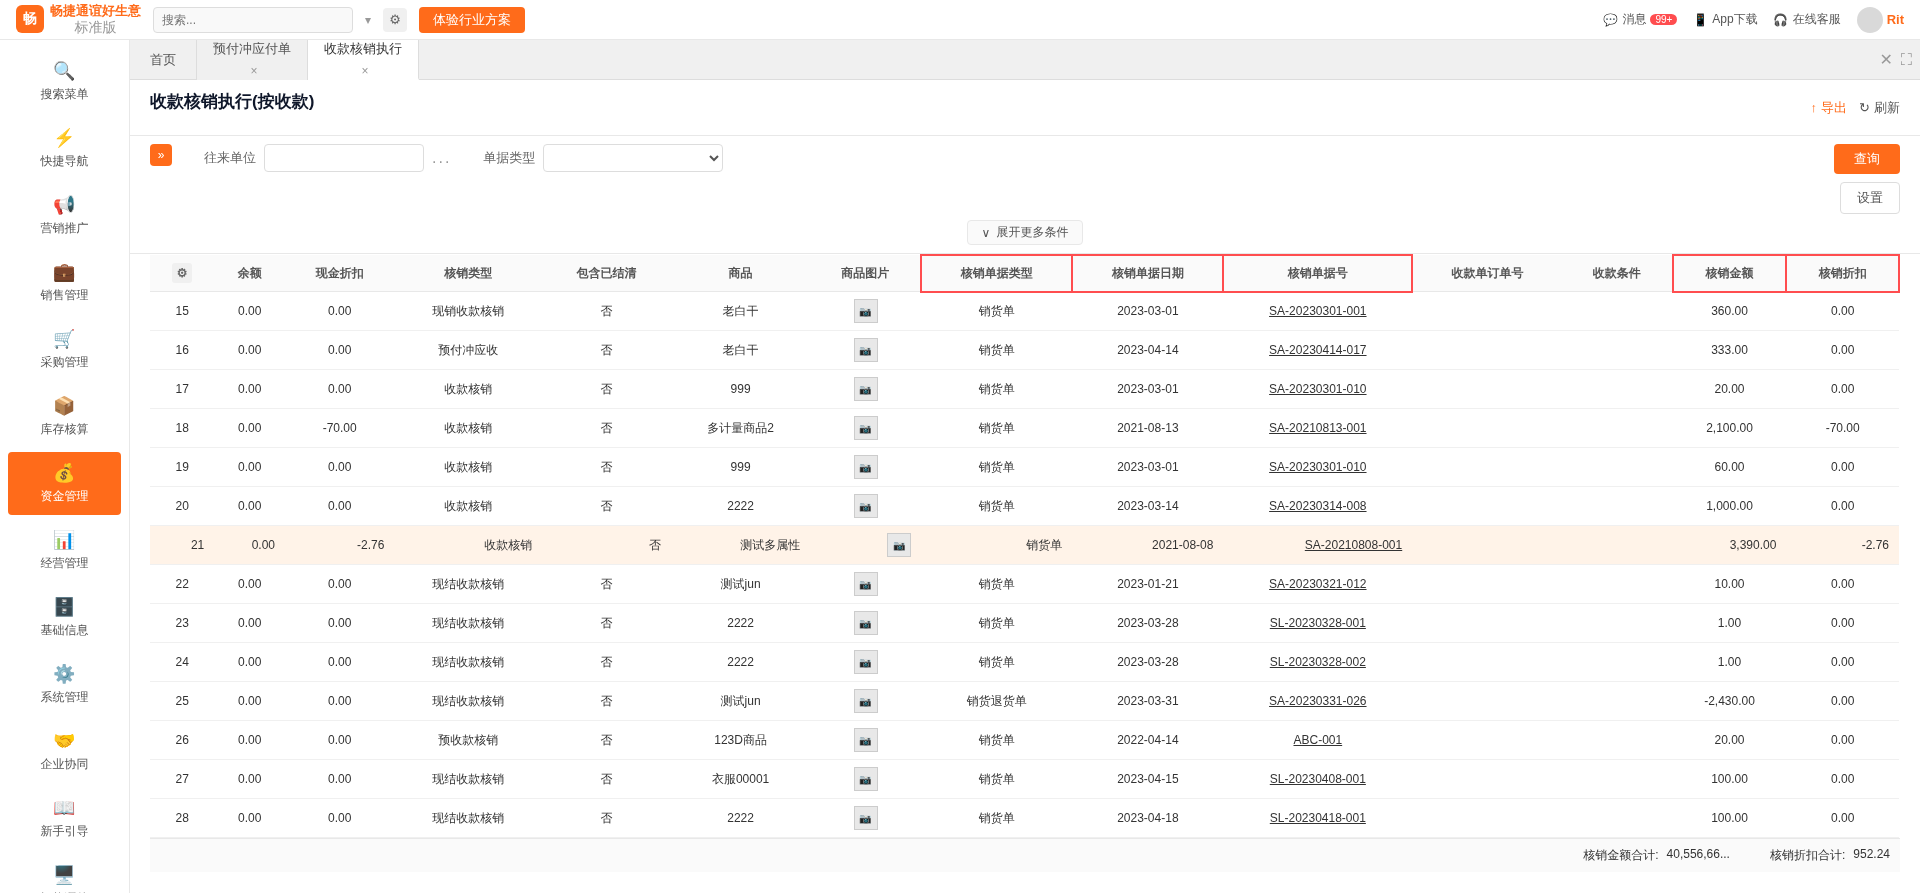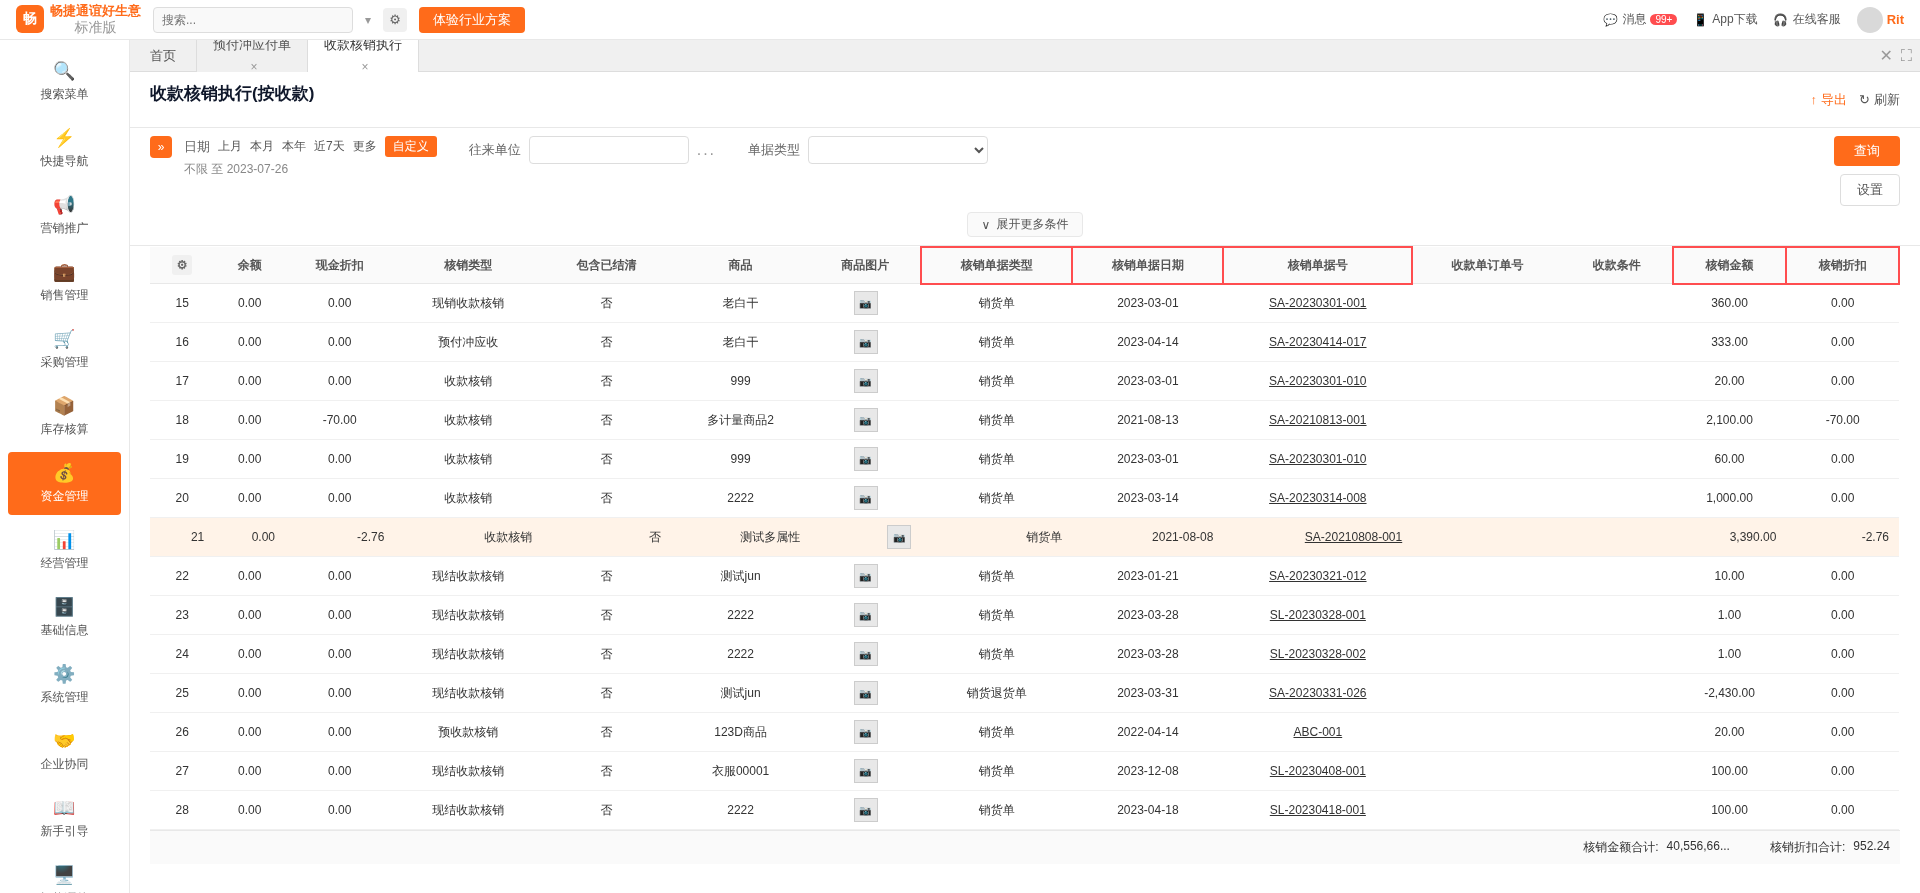--- a/index.html
+++ b/index.html
@@ -30,21 +30,21 @@
     .layout { display: flex; height: calc(100vh - 40px); }
     .sidebar { width: 130px; background: #fff; border-right: 1px solid #e8e8e8; display: flex; flex-direction: column; padding: 8px 0; flex-shrink: 0; }
     .sidebar-item { display: flex; flex-direction: column; align-items: center; padding: 10px 4px; gap: 4px; cursor: pointer; color: #555; font-size: 12px; border-radius: 4px; margin: 2px 8px; }
     .sidebar-item.active { background: #ff6b1a; color: #fff; border-radius: 4px; }
     .sidebar-icon { font-size: 18px; }
 
     
     .main { flex: 1; display: flex; flex-direction: column; overflow: hidden; }
 
     
-    .tab-bar { height: 32px; background: #f0f0f0; display: flex; align-items: center; padding: 0 0 0 0; border-bottom: 1px solid #ddd; }
+    .tab-bar { height: 40px; background: #f0f0f0; display: flex; align-items: center; padding: 0 0 0 0; border-bottom: 1px solid #ddd; }
     .tab-item { height: 40px; display: flex; align-items: center; padding: 0 16px; gap: 6px; cursor: pointer; font-size: 13px; color: #555; border-right: 1px solid #ddd; background: #f0f0f0; position: relative; flex-direction: column; }
     .tab-item.active { background: #fff; color: #333; border-bottom: 2px solid #fff; }
     .tab-item .tab-close { color: #999; font-size: 12px; margin-left: 4px; }
     .tab-home { padding: 0 20px; font-size: 13px; color: #555; height: 40px; display: flex; align-items: center; cursor: pointer; border-right: 1px solid #ddd; }
     .tab-bar-right { margin-left: auto; display: flex; align-items: center; padding-right: 8px; gap: 8px; }
     .tab-bar-icon { color: #999; cursor: pointer; font-size: 16px; }
     .page-title { font-size: 17px; font-weight: bold; color: #0f172a; margin-bottom: 12px; }
     .btn-export { display: flex; align-items: center; gap: 4px; color: #ff6b1a; font-size: 13px; cursor: pointer; }
     .btn-refresh { display: flex; align-items: center; gap: 4px; color: #555; font-size: 13px; cursor: pointer; }
     .filter-expand-btn { width: 22px; height: 22px; background: #ff6b1a; border-radius: 4px; display: flex; align-items: center; justify-content: center; color: #fff; cursor: pointer; font-size: 12px; flex-shrink: 0; }
@@ -191,32 +191,20 @@
             <span>↻</span>
             <span>刷新</span>
           </div>
         </div>
       </div>
     </div>
 
     <div style="background:#fff;padding:8px 20px 4px 20px;border-bottom:1px solid #e8e8e8;">
       <div style="display:flex;align-items:flex-start;gap:12px;flex-wrap:wrap;">
         <div class="filter-expand-btn">»</div>
-        <div style="display:flex;flex-direction:column;gap:4px;">
-          <div style="display:flex;align-items:center;gap:8px;">
-            <span class="filter-label">日期</span>
-            <span class="filter-date-btn">上月</span>
-            <span class="filter-date-btn">本月</span>
-            <span class="filter-date-btn">本年</span>
-            <span class="filter-date-btn">近7天</span>
-            <span class="filter-date-btn">更多</span>
-            <span style="background:#ff6b1a;color:#fff;padding:2px 8px;border-radius:3px;font-size:12px;cursor:pointer;">自定义</span>
-          </div>
-          <div style="color:#888;font-size:12px;">不限 至 2023-07-26</div>
-        </div>
 
         <div style="display:flex;align-items:center;gap:8px;margin-left:20px;">
           <span class="filter-label">往来单位</span>
           <input class="filter-input" type="text" style="width: 160px;">
           <span style="color:#999;font-size:16px;letter-spacing:2px;cursor:pointer;">...</span>
         </div>
 
         <div style="display:flex;align-items:center;gap:8px;margin-left:20px;">
           <span class="filter-label">单据类型</span>
           <select class="filter-select" style="width:180px;">
@@ -457,21 +445,21 @@
     </tr>
             <tr>
       <td>27</td>
       <td>0.00</td>
       <td class="">0.00</td>
       <td>现结收款核销</td>
       <td>否</td>
       <td>衣服00001</td>
       <td><div style="width:24px;height:24px;background:#e8e8e8;border:1px solid #ccc;display:inline-flex;align-items:center;justify-content:center;font-size:10px;color:#999;">📷</div></td>
       <td>销货单</td>
-      <td>2023-12-08</td>
+      <td>2023-04-15</td>
       <td class="link-cell">SL-20230408-001</td>
       <td></td>
       <td></td>
       <td class="">100.00</td>
       <td class="">0.00</td>
     </tr>
             <tr>
       <td>28</td>
       <td>0.00</td>
       <td class="">0.00</td>

